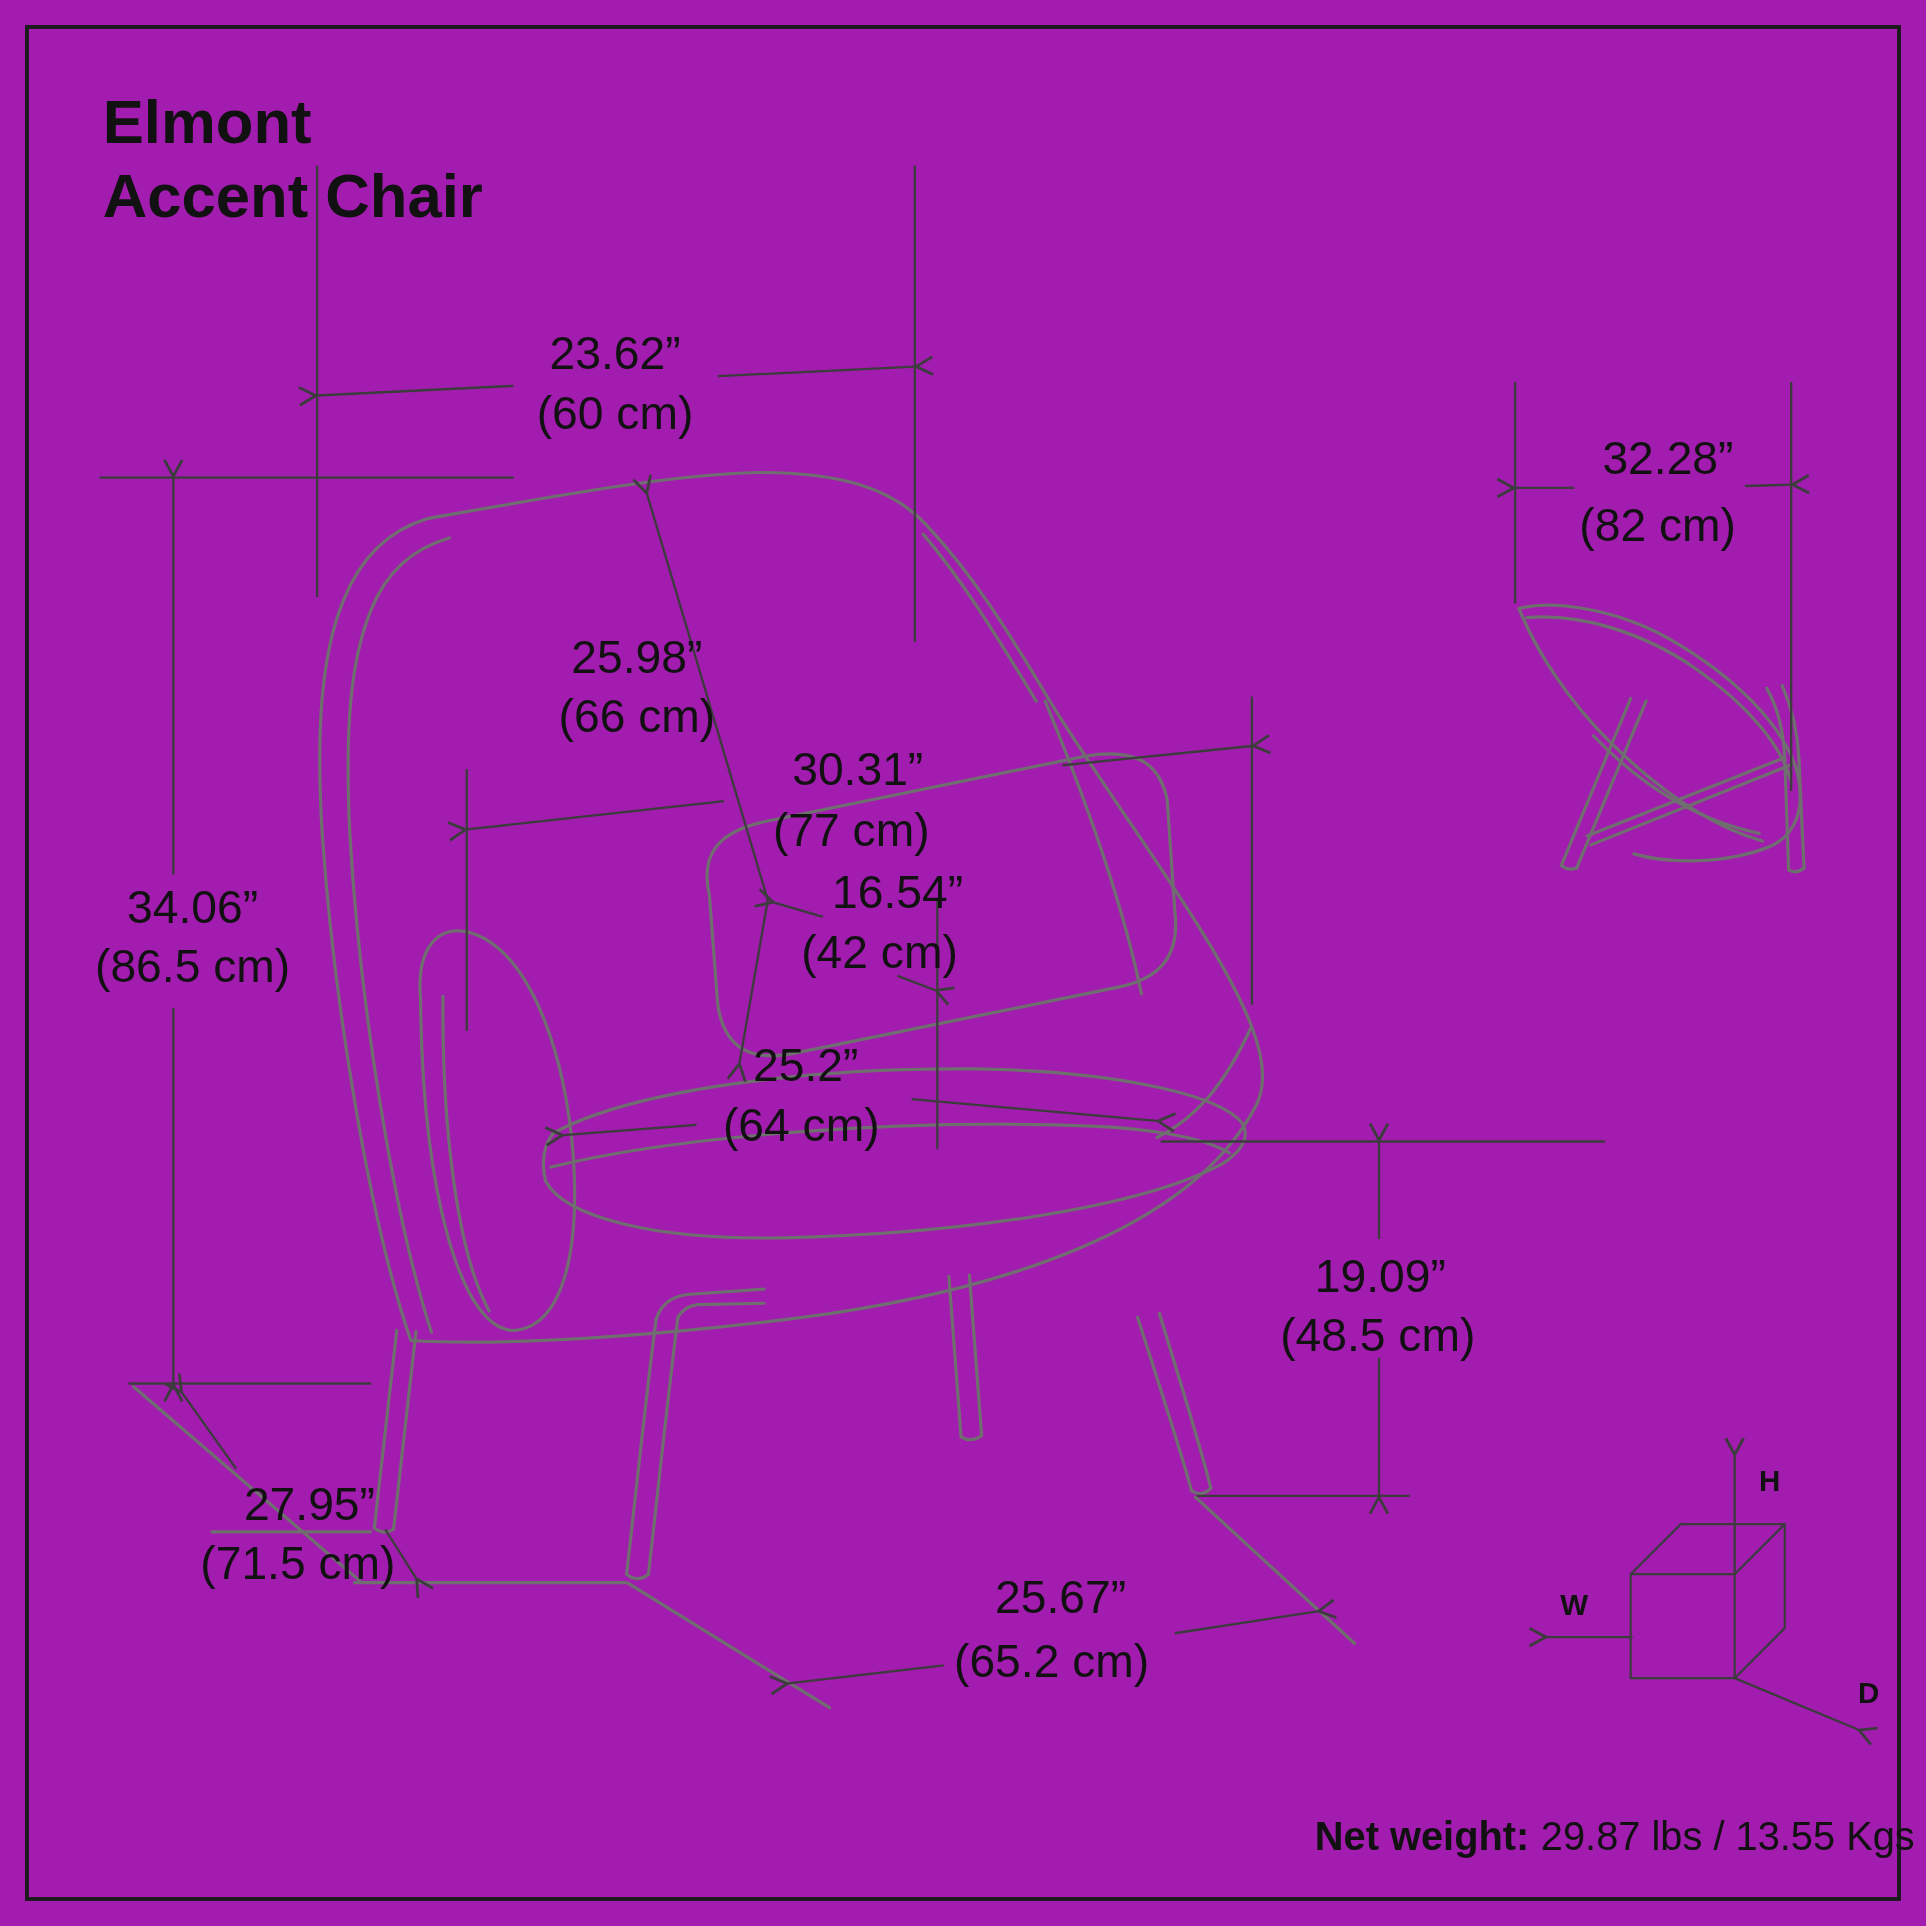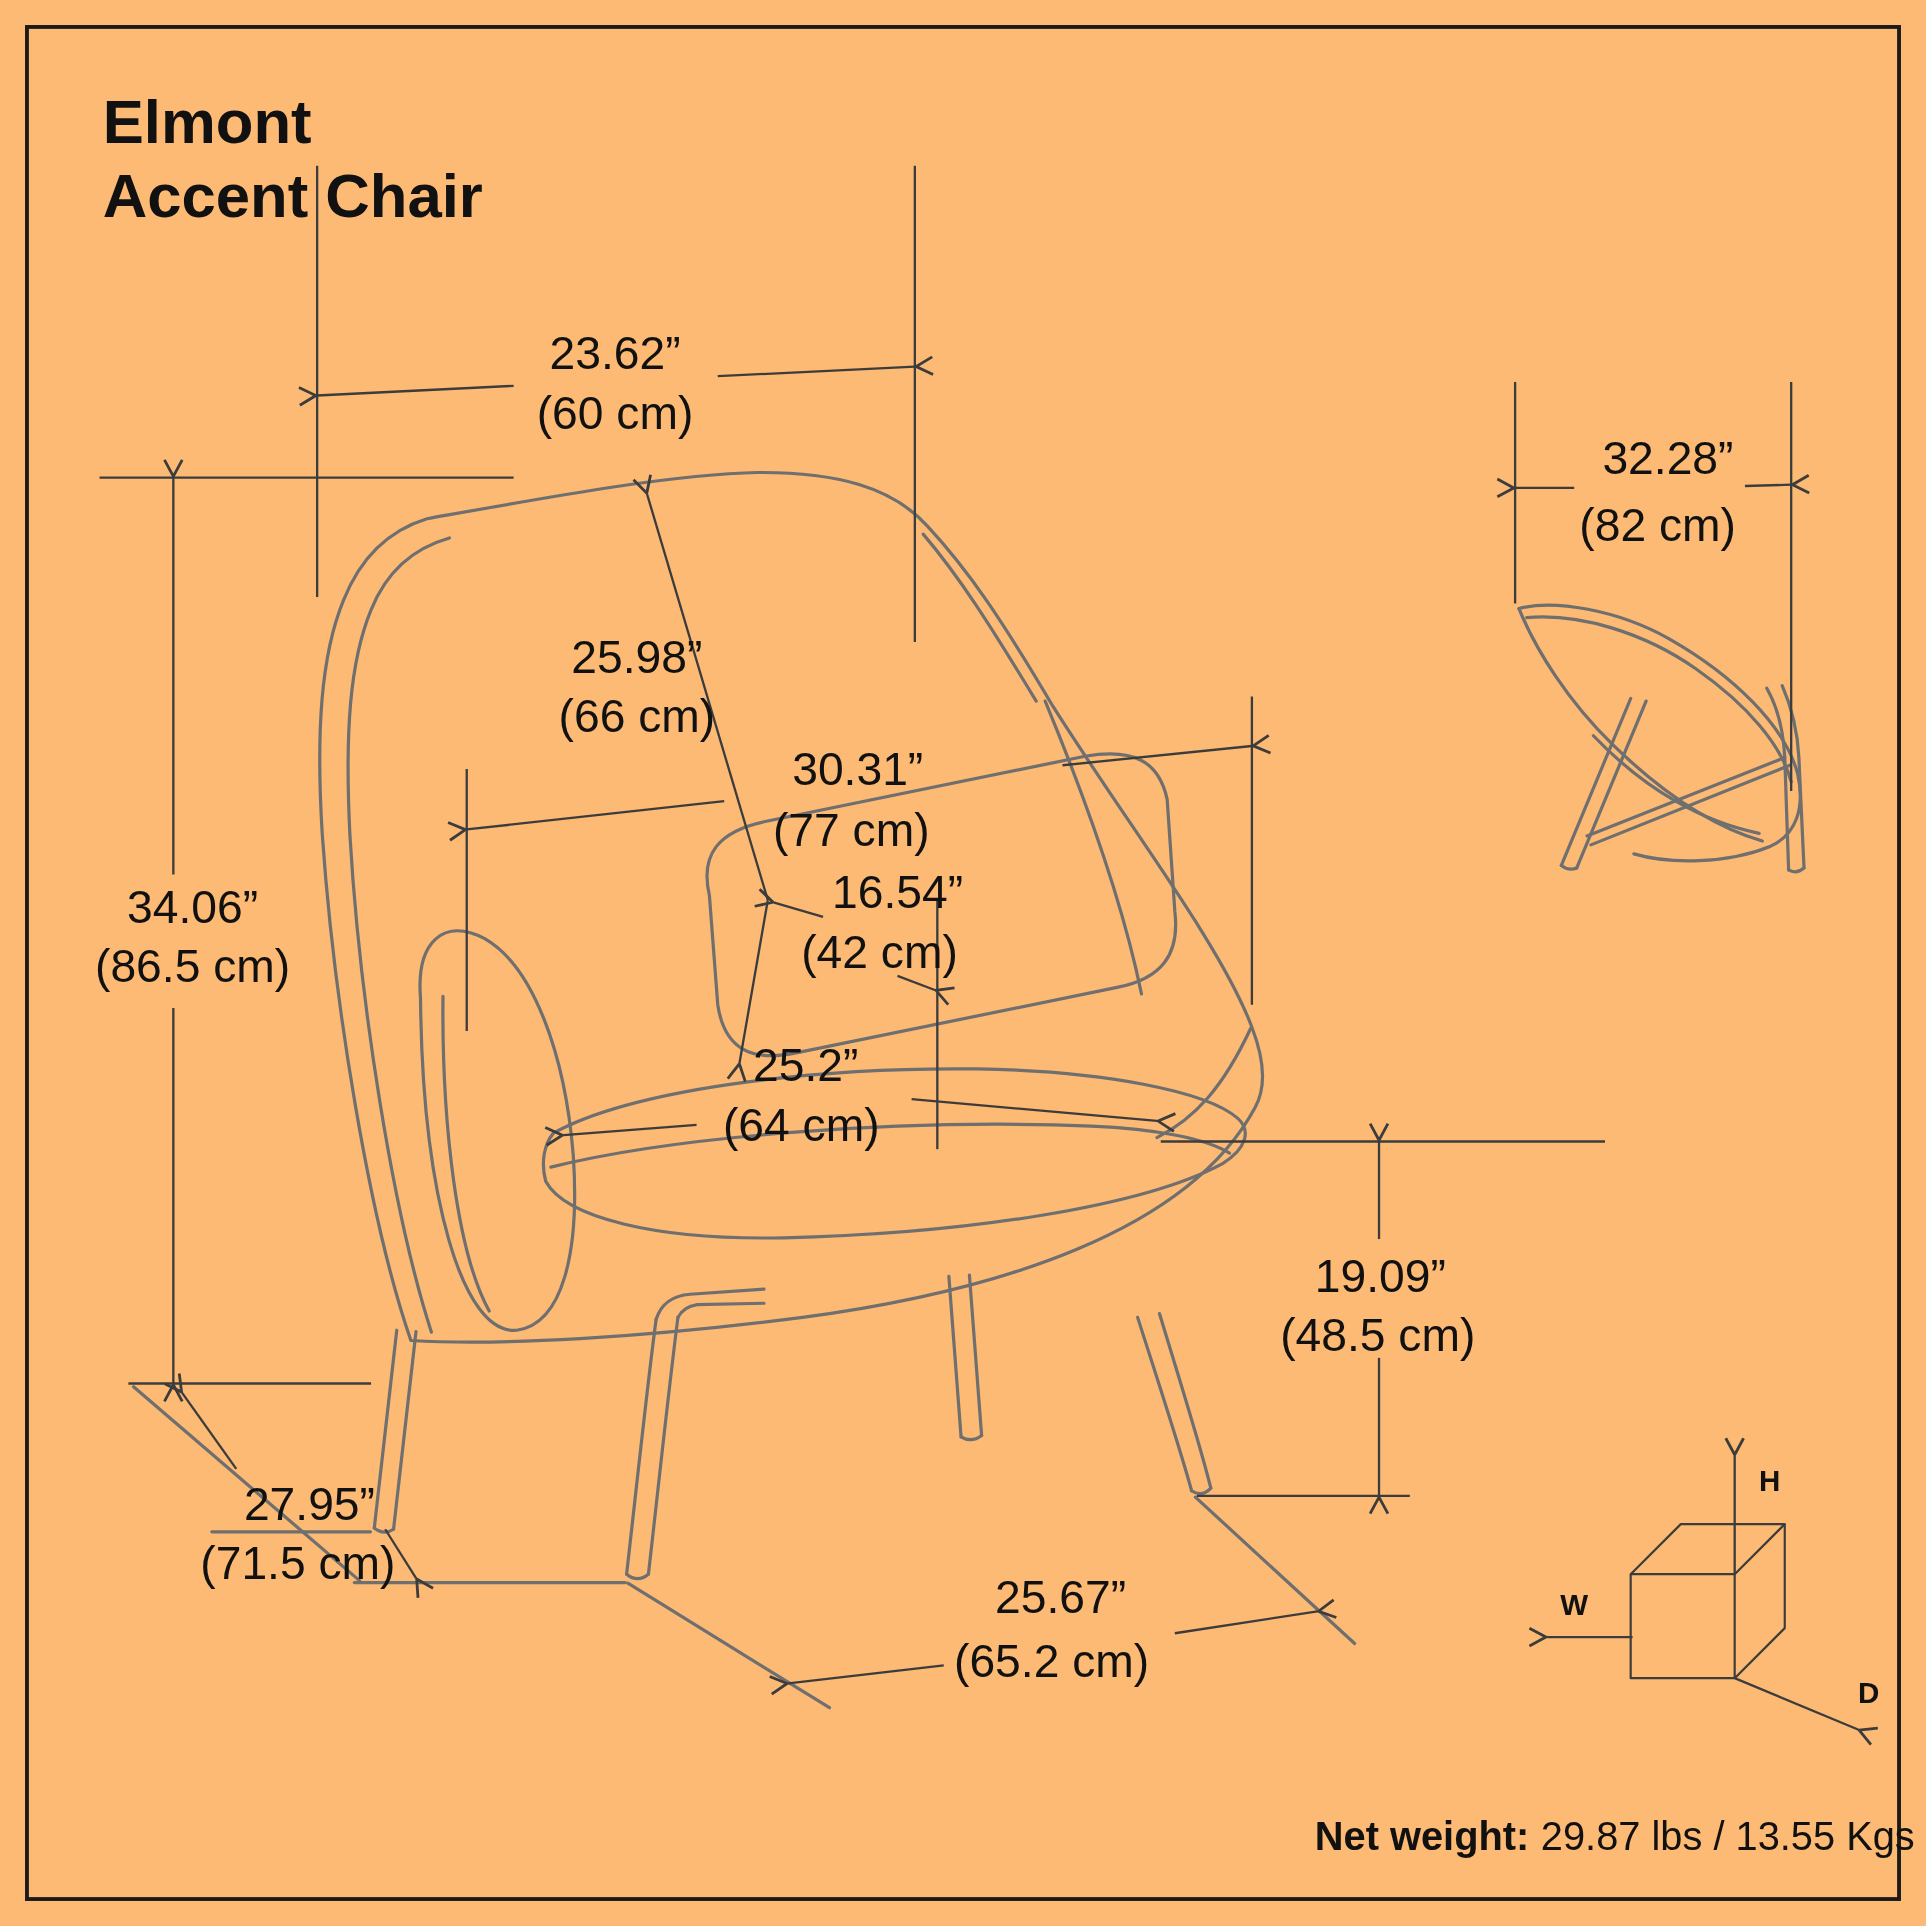--- a/index.html
+++ b/index.html
@@ -1,19 +1,19 @@
 <!DOCTYPE html>
 <html style="font-size:10.3px"><head>
 <meta charset="utf-8">
 <style>
   html,body{margin:0;padding:0;background:#e8e8e8;}
   .sheet{
     position:relative;
     width:1926px;height:1926px;
-    background:#fdba74;
+    background:#a21caf;
     font-family:"Liberation Sans", sans-serif;
   }
   svg{position:absolute;left:0;top:0;}
   text{fill:#111111;}
   .dim-text{font-size:72px;font-weight:normal;}
   .title-text{font-size:96px;font-weight:bold;}
   .axis-text{font-size:46px;font-weight:bold;}
   .footer-text{font-size:62px;}
   .chair{stroke:#6f6f6f;stroke-width:5;fill:none;stroke-linecap:round;stroke-linejoin:round;}
   .dim{stroke:#3c3c3c;stroke-width:3.6;fill:none;stroke-linecap:butt;}

